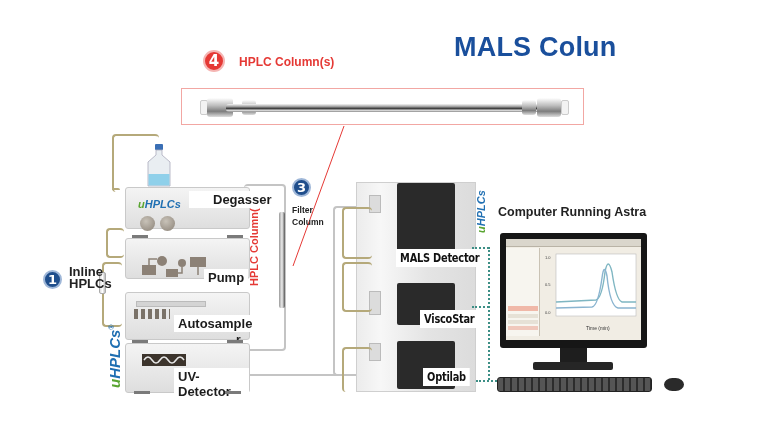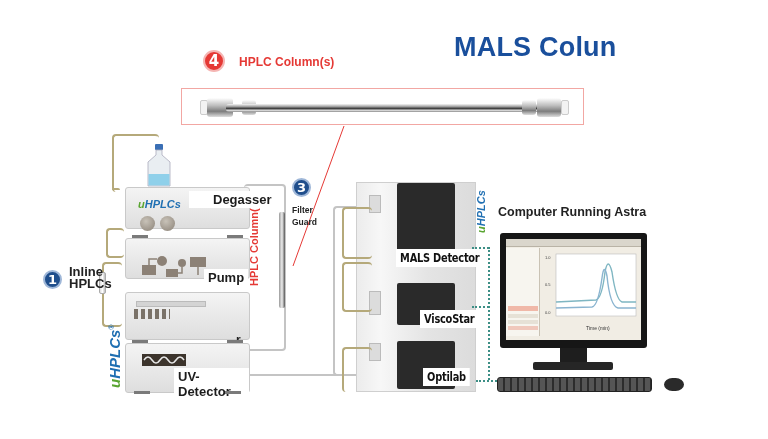--- a/index.html
+++ b/index.html
@@ -78,21 +78,21 @@
 <div class="abs tube-grey" style="left:244px; top:374px; width:112px; height:4px; border:none; border-top:2px solid #c4c4c4;"></div>
 <div class="abs tube-grey" style="left:333px; top:206px; width:30px; height:170px; border-right:none;"></div>
 
 <div class="abs" style="left:279px; top:212px; width:6px; height:96px; background:linear-gradient(90deg,#999,#eee,#555); border-radius:2px;"></div>
 
 <div class="abs lbl-red" style="left:248px; top:286px; transform:rotate(-90deg); transform-origin:left top; font-size:11px; white-space:nowrap;">HPLC Column(s)</div>
 
 <div class="abs badge badge-blue" style="left:292px; top:178px;">3</div>
 <div class="abs lbl-dark" style="left:292px; top:204px; font-size:8.5px;">
   <div>Filter</div>
-  <div>Guard</div>
+  <div>Column</div>
 </div>
 
 <div class="abs badge badge-blue" style="left:43px; top:270px;">1</div>
 <div class="abs lbl-dark" style="left:69px; top:266px;">
   <div>Inline</div>
   <div>HPLCs</div>
 </div>
 
 <svg class="abs bottle" viewBox="0 0 26 44">
   <rect x="9" y="0" width="8" height="6" rx="1" fill="#3a6fb5"></rect>
@@ -115,20 +115,21 @@
     <rect x="24" y="16" width="12" height="8" fill="#8c8176"></rect>
     <circle cx="40" cy="10" r="4" fill="#8c8176"></circle>
     <rect x="48" y="4" width="16" height="10" fill="#8c8176"></rect>
     <path d="M7 12 V6 H15 M36 20 H40 V14 M56 14 V22" stroke="#8c8176" fill="none" stroke-width="1.5"></path>
   </svg>
   <span class="abs unit-label" style="left:78px; top:30px;">Pump</span>
 </div>
 <div class="abs unit" style="left:125px; top:292px; width:125px; height:48px;">
   <div class="abs" style="left:10px; top:8px; width:70px; height:6px; background:#d4d4d4; border:1px solid #bbb;"></div>
   <div class="abs" style="left:8px; top:16px; width:36px; height:10px; background:repeating-linear-gradient(90deg,#7a7268 0 4px,#e8e8e8 4px 7px);"></div>
+  <span class="abs unit-label" style="left:48px; top:22px;">Autosample</span>
   <span class="abs" style="left:110px; top:40px; font-size:12px; font-weight:bold; color:#222;">r</span>
 </div>
 <div class="abs unit" style="left:125px; top:343px; width:125px; height:50px;">
   <div class="foot" style="left:6px; top:-4px;"></div>
     <div class="foot" style="right:6px; top:-4px;"></div>
   <svg class="abs" style="left:16px; top:10px;" width="48" height="12">
     <rect width="44" height="12" fill="#3c342c"></rect>
     <path d="M2 6 Q6 0 10 6 T18 6 T26 6 T34 6 T42 6" stroke="#e8e8e8" fill="none" stroke-width="1.5"></path>
   </svg>
   <span class="abs unit-label" style="left:48px; top:24px;">UV-Detector</span>

